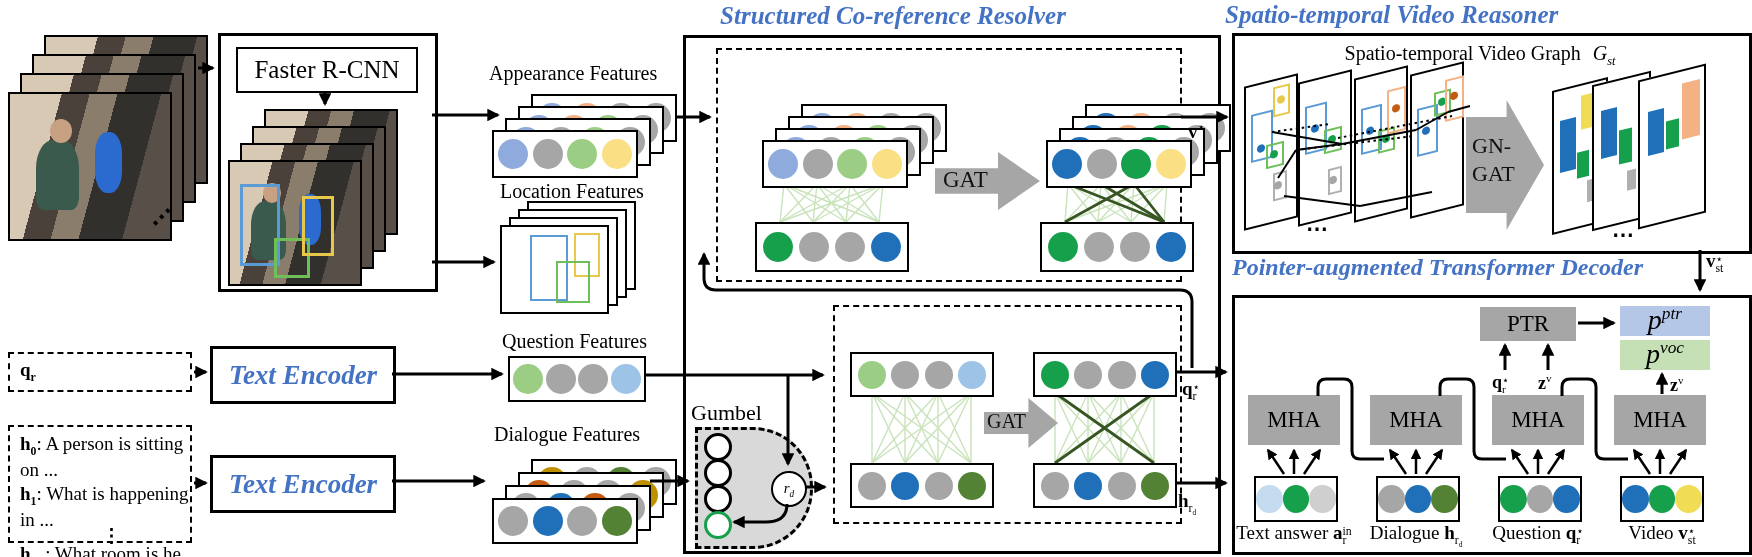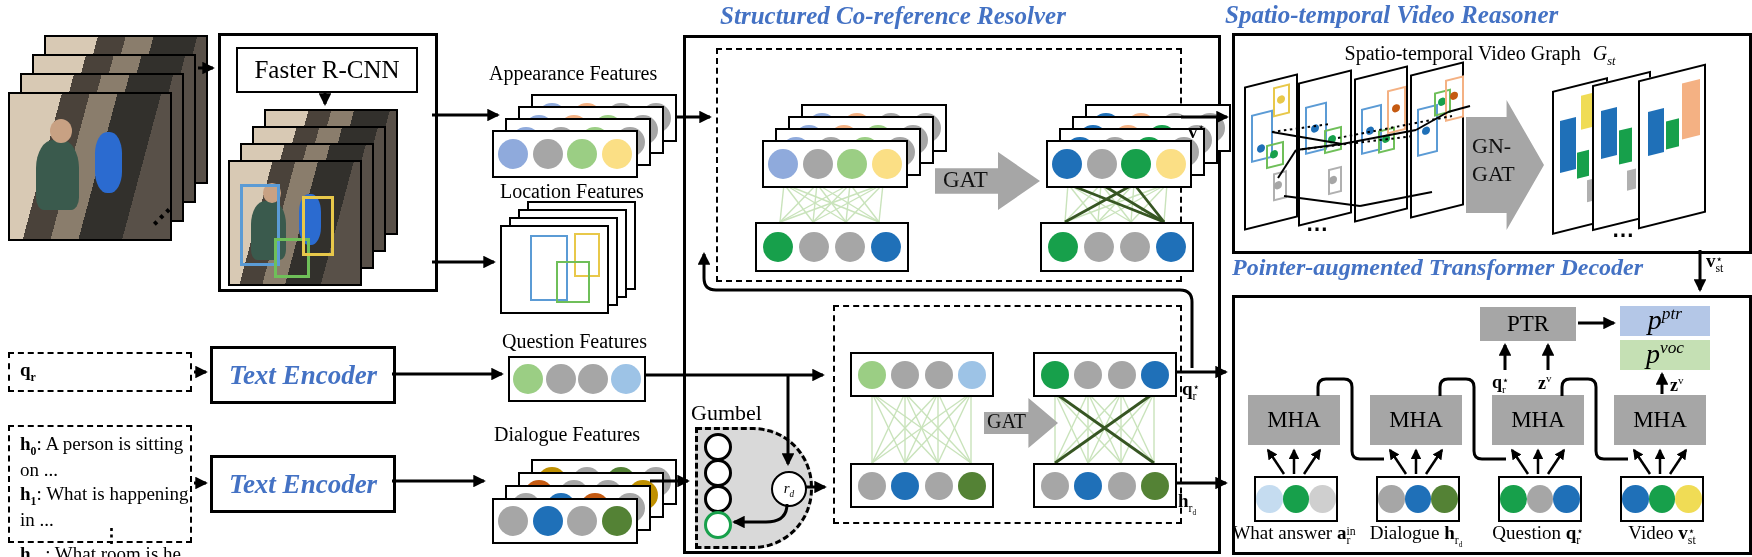--- a/index.html
+++ b/index.html
@@ -501,21 +501,21 @@
         <span class="c c28" style="background: rgb(166, 166, 166);"></span>
         <span class="c c28" style="background: rgb(31, 112, 184);"></span>
   </div>
   <div class="row" style="left:1620px;top:476px;width:80px;height:42px;">
     <span class="c c28" style="background: rgb(31, 112, 184);"></span>
         <span class="c c28" style="background: rgb(23, 160, 75);"></span>
         <span class="c c28" style="background: rgb(240, 220, 85);"></span>
   </div>
 
   <div class="lbl math ctr" style="left:1214px;top:522px;width:160px;font-size:19px;">
-    <span>What answer</span>
+    <span>Text answer</span>
     <b>a</b><span class="ss"><span>in</span><span>r</span></span>
   </div>
   <div class="lbl math ctr" style="left:1346px;top:522px;width:140px;font-size:19px;">
     <span>Dialogue</span>
     <b>h</b><sub><span>r</span><sub>d</sub></sub>
   </div>
   <div class="lbl math ctr" style="left:1468px;top:522px;width:140px;font-size:19px;">
     <span>Question</span>
     <b>q</b><span class="ss"><span>⋆</span><span>r</span></span>
   </div>

